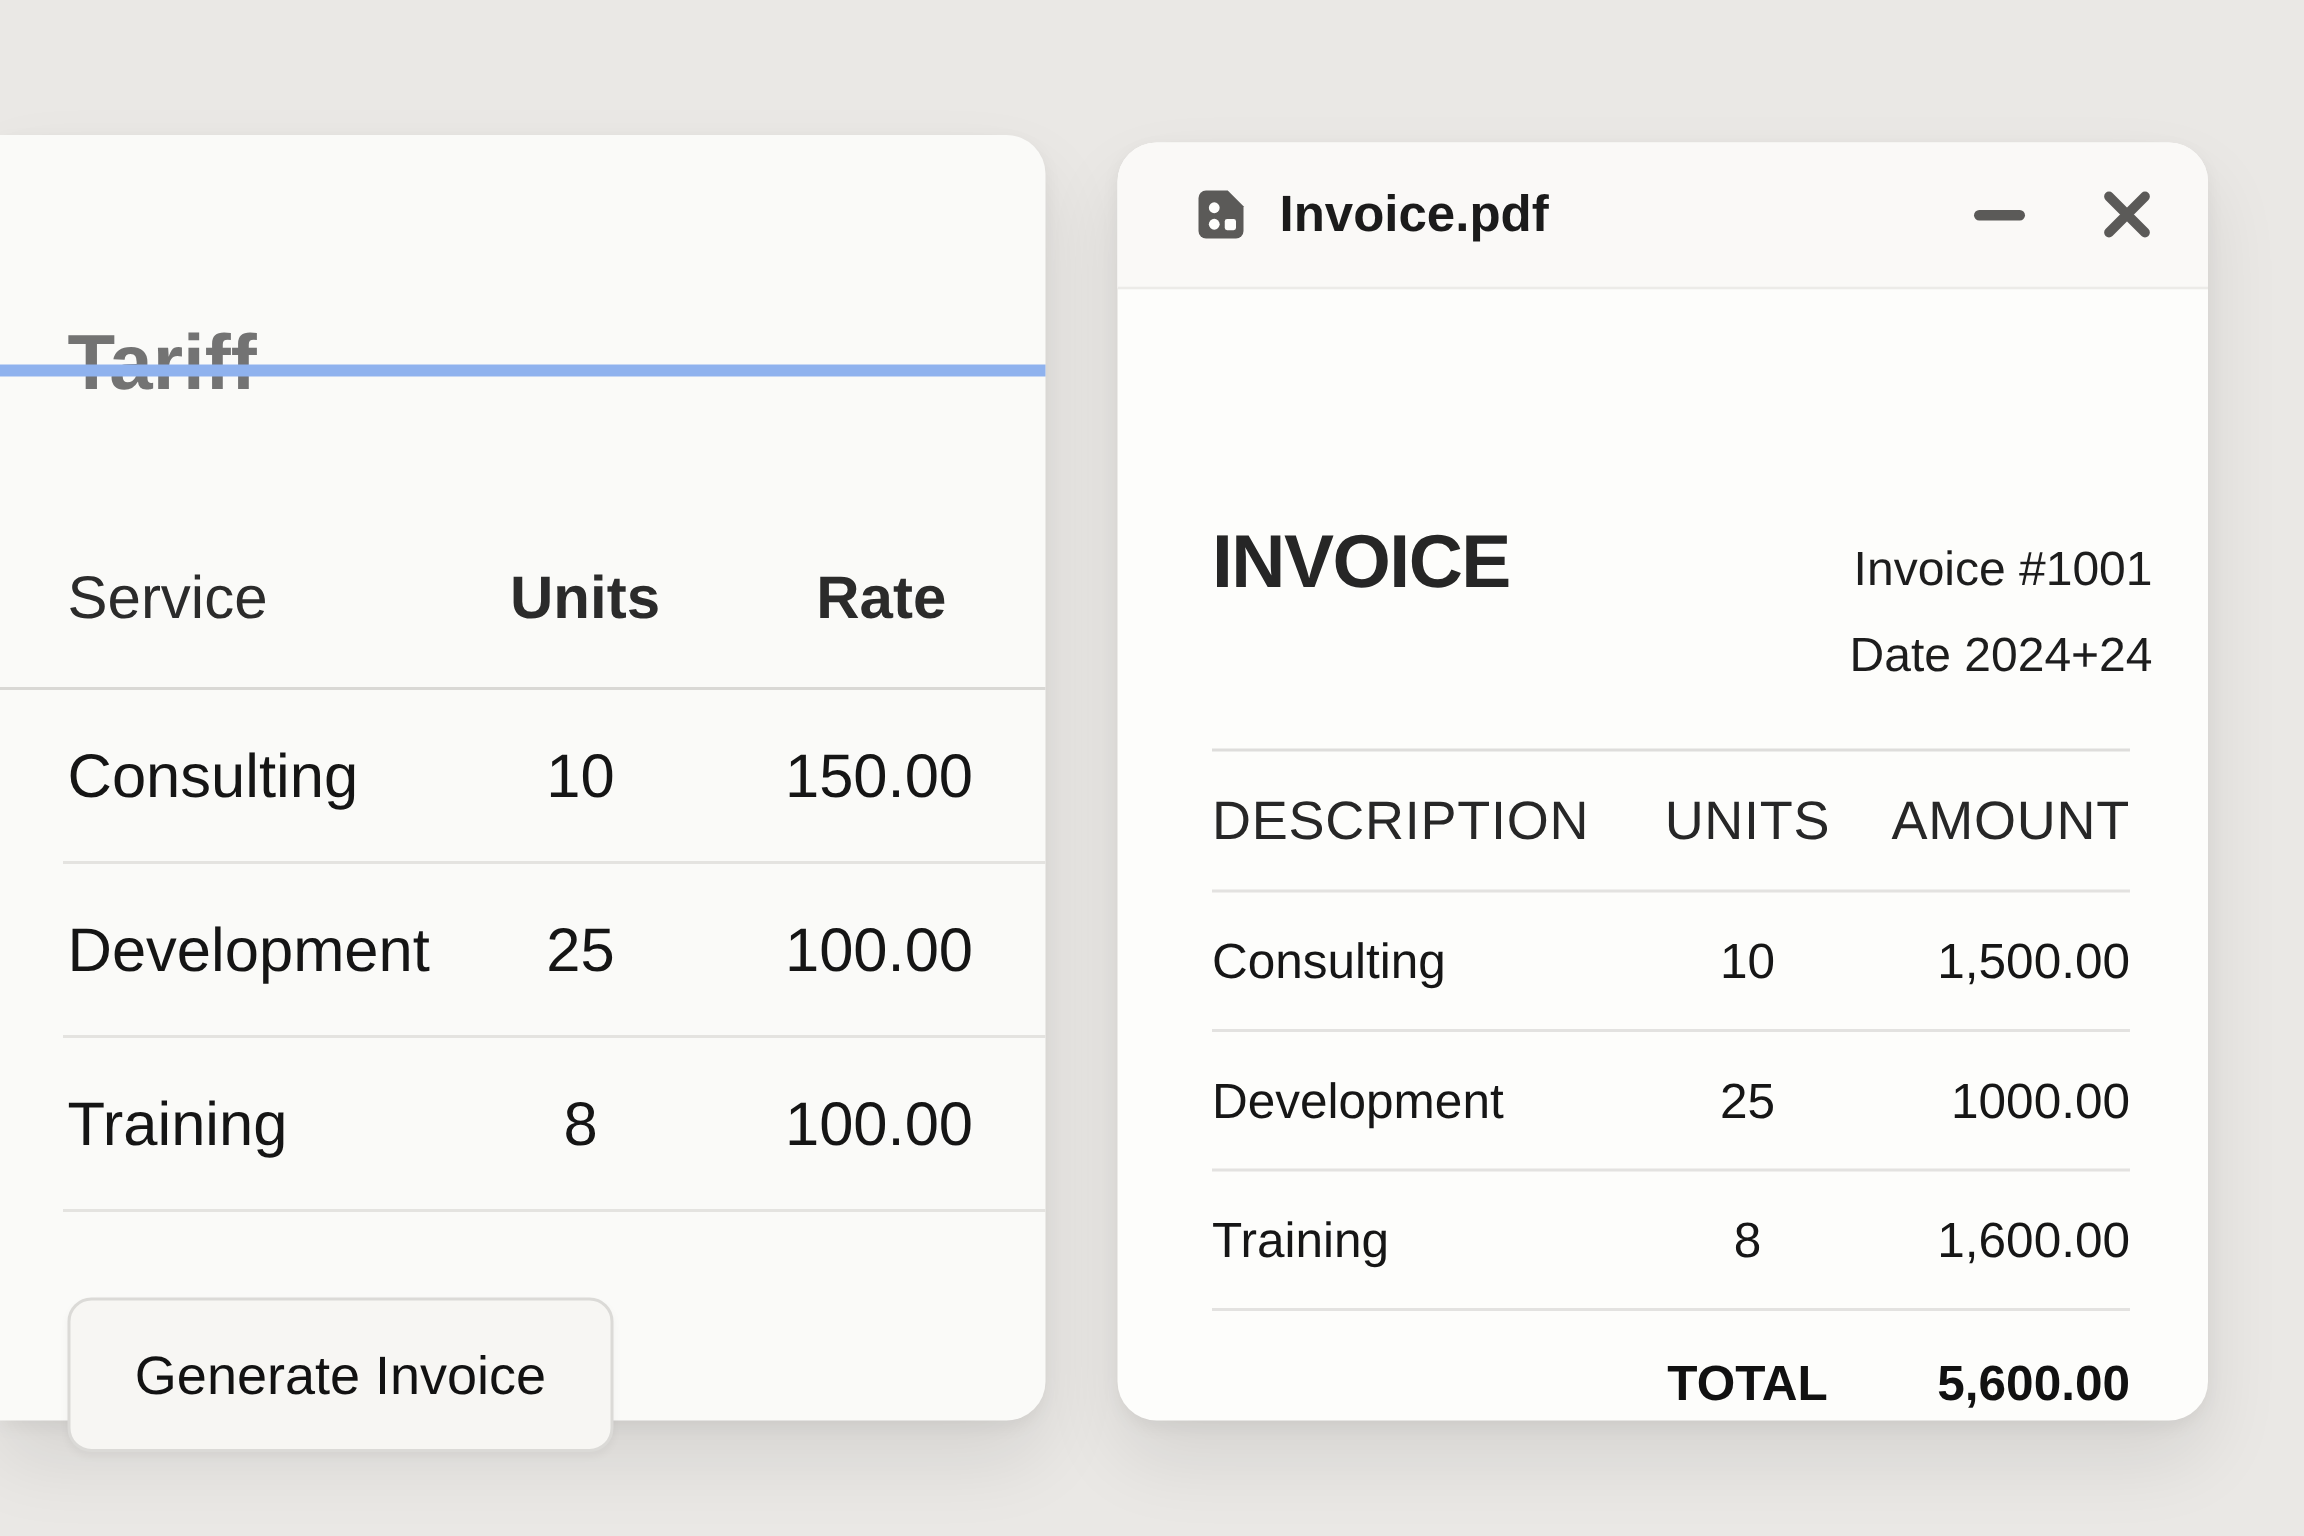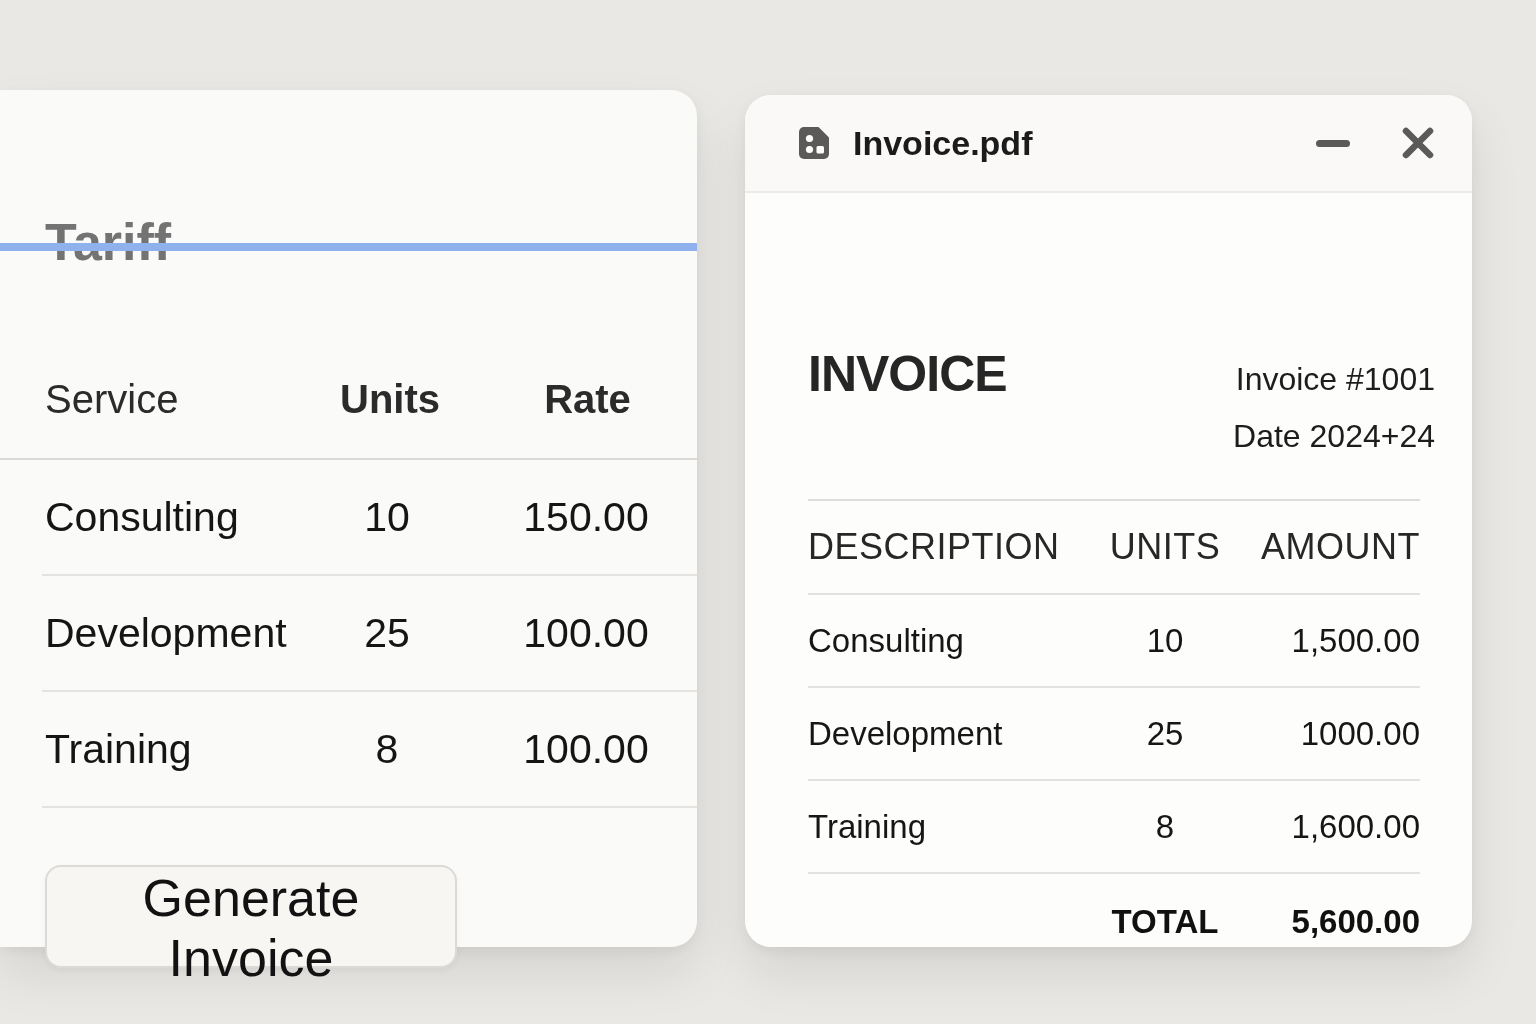--- a/index.html
+++ b/index.html
@@ -35,23 +35,23 @@
   .t-head .h-rate{font-weight:700;text-align:center;}
   .t-rows{position:absolute;left:42px;right:0;top:370px;}
   .t-row{
     height:116px;box-sizing:border-box;border-bottom:2px solid #E4E3E0;
     display:grid;grid-template-columns:1fr 190px 208px;align-items:center;
     padding:0 7px 0 3px;font-size:41px;color:#151515;
   }
   .t-row .c-units{text-align:center;}
   .t-row .c-rate{text-align:center;}
   .gen-btn{
-    position:absolute;left:45px;top:775px;width:412px;height:103px;
+    position:absolute;left:45px;top:775px;width:364px;height:103px;
     background:#F7F6F3;border:2px solid #DBDAD7;border-radius:16px;
-    font-family:inherit;font-size:52px;color:#121212;
+    font-family:inherit;font-size:36px;color:#121212;
     box-shadow:0 3px 6px rgba(0,0,0,.04);cursor:pointer;
   }
 
   
   .invoice-win{
     left:745px;top:85px;width:727px;height:852px;
     background:#FDFDFB;border-radius:26px;
   }
   .titlebar{
     position:absolute;left:0;right:0;top:0;height:98px;box-sizing:border-box;

